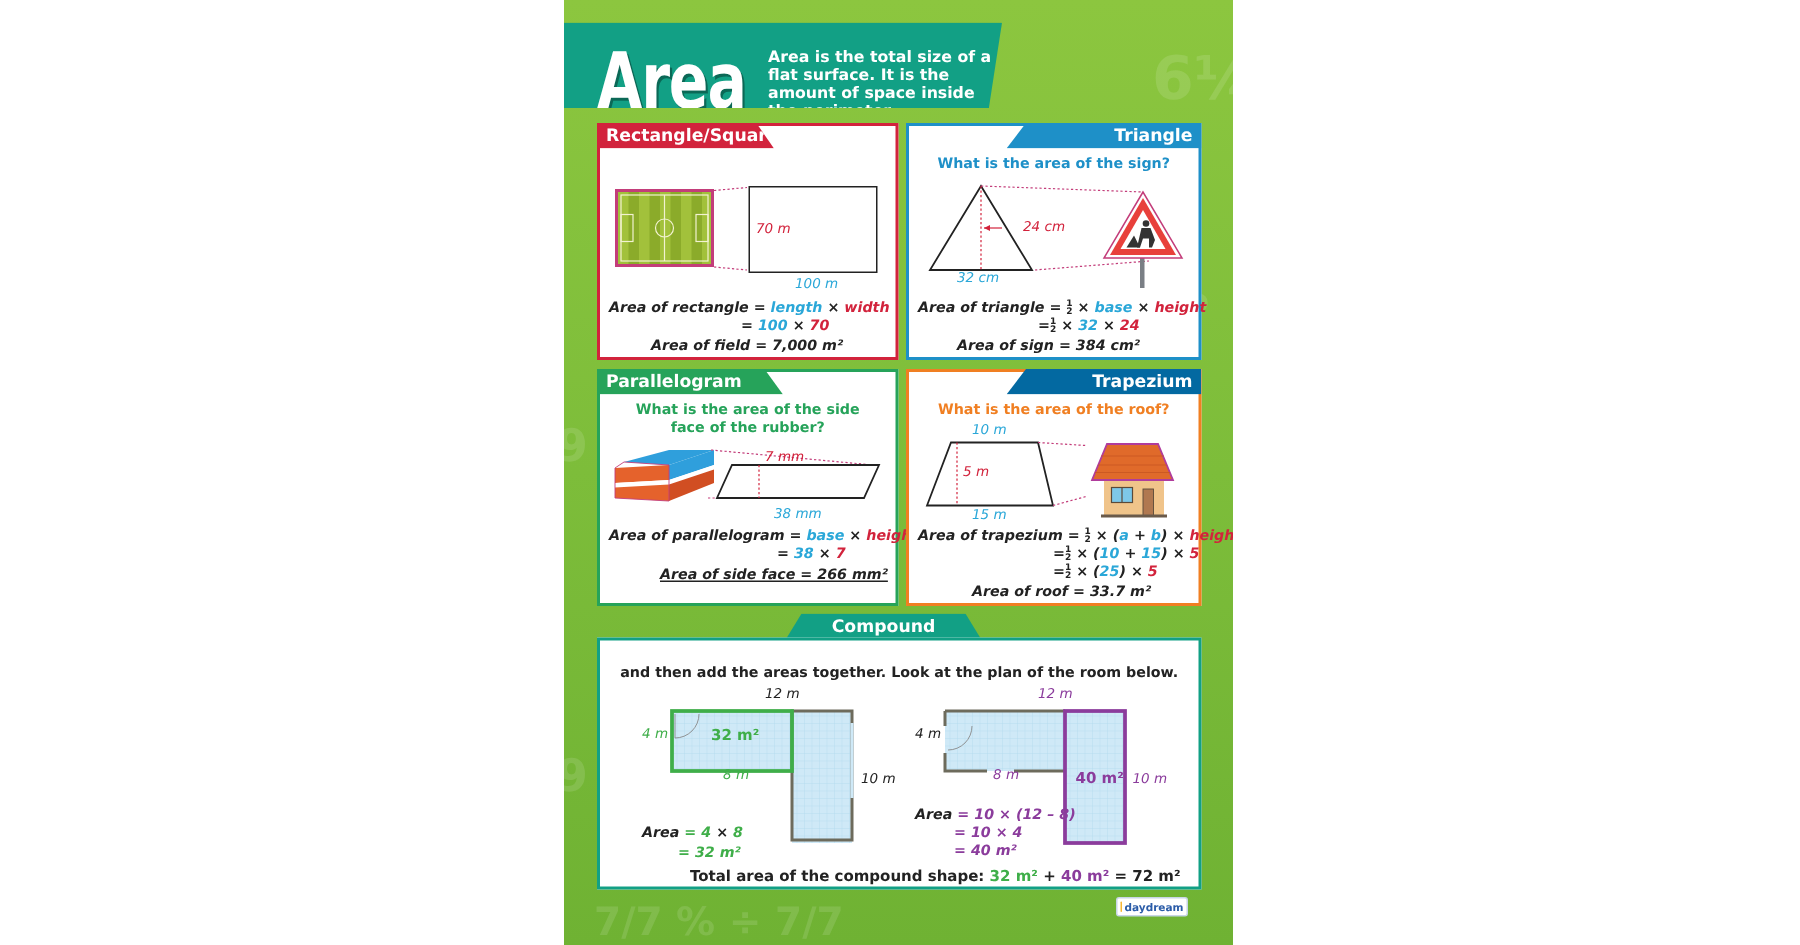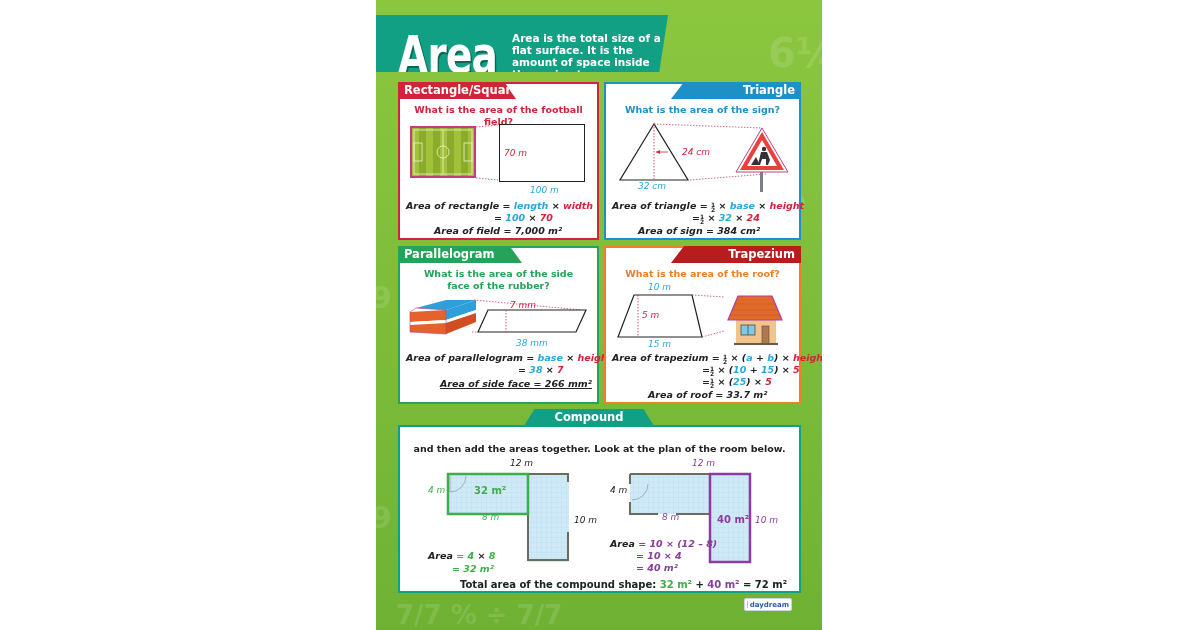--- a/index.html
+++ b/index.html
@@ -56,21 +56,20 @@
   <div class="bgnum" style="left:20px;top:600px;font-size:26px;text-align:right;">7/7  %  ÷ 7/7</div>
   <div class="bgnum" style="left:400px;top:470px;font-size:40px;">2</div>
 
   <div class="header-banner">
     <div class="header-title">Area</div>
     <div class="header-desc">Area is the total size of a flat surface. It is the amount of space inside the perimeter.</div>
   </div>
 
   <div class="card" style="left:22px;top:82px;width:201px;height:158px;border-color:#d2233c;">
     <div class="tab left" style="left:-2px;top:-2px;width:118px;background:#d2233c;">Rectangle/Square</div>
-    <div class="q red" style="left:0;top:20px;width:197px;">What is the area of the football field?</div>
     <svg style="left:10px;top:42px;" width="68" height="52">
       <rect x="0" y="0" width="66" height="52" fill="#c33d7a"></rect>
       <rect x="2" y="2" width="62" height="48" fill="#8bab2a"></rect>
       <g fill="#a2c13b">
         <rect x="2" y="2" width="7" height="48"></rect>
           <rect x="16" y="2" width="7" height="48"></rect>
         <rect x="30" y="2" width="7" height="48"></rect>
           <rect x="44" y="2" width="7" height="48"></rect>
           <rect x="58" y="2" width="6" height="48"></rect>
       </g>
@@ -156,21 +155,21 @@
     <div class="f" style="left:6px;top:104px;">
       <span>Area of parallelogram =</span> <span class="blue">base</span> <span>×</span> <span class="red">height</span>
     </div>
     <div class="f" style="left:118px;top:116px;">
       <span>=</span> <span class="blue">38</span> <span>×</span> <span class="red">7</span>
     </div>
     <div class="f" style="left:40px;top:130px;text-decoration:underline;">Area of side face = 266 mm²</div>
   </div>
 
   <div class="card" style="left:228px;top:246px;width:197px;height:158px;border-color:#f07f22;">
-    <div class="tab right" style="right:-2px;top:-2px;width:130px;background:#b91c1c;">Trapezium</div>
+    <div class="tab right" style="right:-2px;top:-2px;width:130px;background:#0369a1;">Trapezium</div>
     <div class="q" style="left:0;top:20px;width:193px;color:#f07f22;">What is the area of the roof?</div>
     <div class="lab blue" style="left:42px;top:34px;">10 m</div>
     <svg style="left:10px;top:45px;" width="180" height="48">
       <polygon points="18,2 76,2 86,44 2,44" fill="#fff" stroke="#222" stroke-width="1.2"></polygon>
       <line x1="22" y1="2" x2="22" y2="44" stroke="#d2233c" stroke-width="0.8" stroke-dasharray="1.5,1.5"></line>
       <line x1="76" y1="2" x2="108" y2="4" stroke="#c33d7a" stroke-width="0.8" stroke-dasharray="1.5,1.5"></line>
       <line x1="86" y1="44" x2="108" y2="38" stroke="#c33d7a" stroke-width="0.8" stroke-dasharray="1.5,1.5"></line>
     </svg>
     <div class="lab red" style="left:36px;top:62px;">5 m</div>
     <div class="lab blue" style="left:42px;top:91px;">15 m</div>

